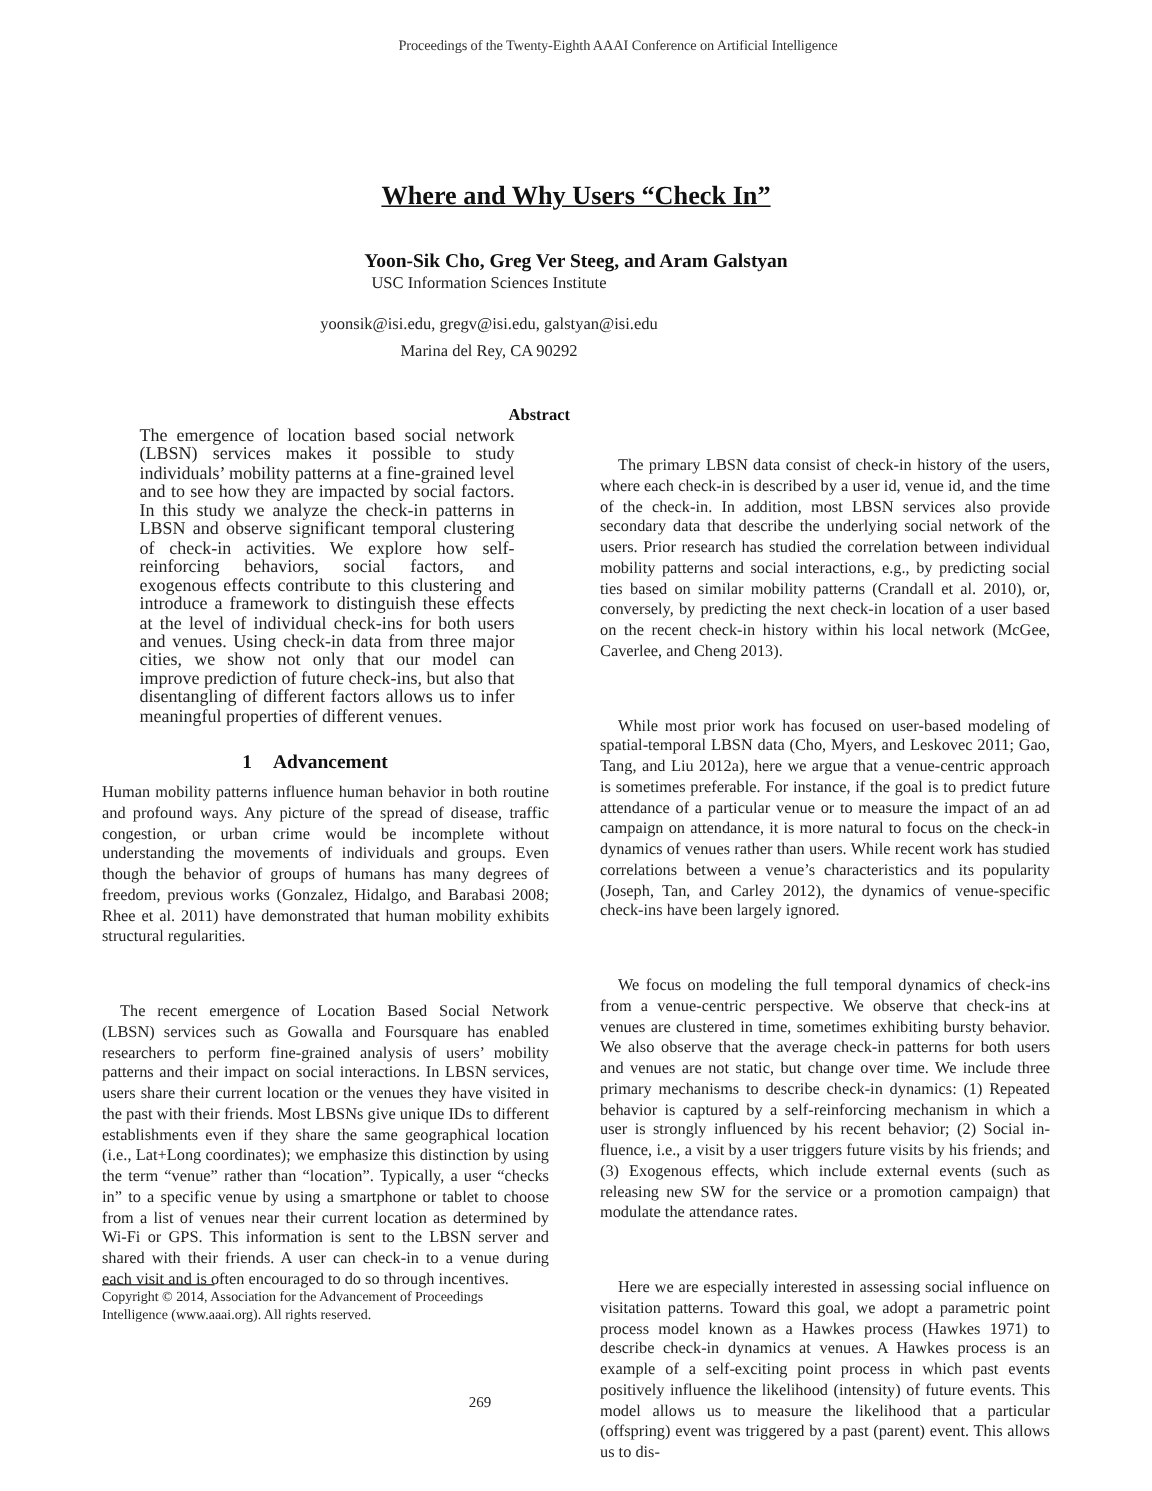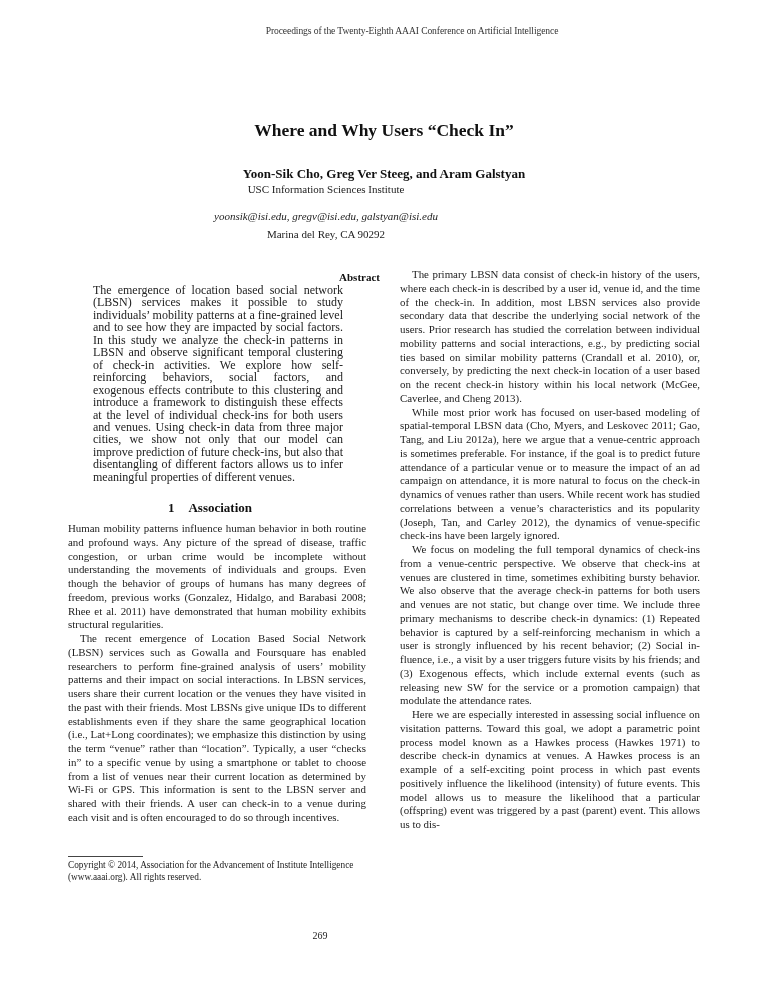--- a/index.html
+++ b/index.html
@@ -6,54 +6,54 @@
   body {
     width: 768px; height: 994px; position: relative; overflow: hidden;
     font-family: "Liberation Serif", "DejaVu Serif", serif; color: #1a1a1a;
   }
   .proceedings {
     position: absolute; top: 25px; left: 0; width: 768px; text-align: center;
     font-size: 9.6px; color: #333; letter-spacing: -0.1px; padding-left: 28px;
   }
   .title {
     position: absolute; top: 120px; left: 0; width: 768px; text-align: center;
-    font-size: 17.5px; font-weight: bold; color: #111;
+    font-size: 17.5px; font-weight: bold; color: #111; text-decoration: underline;
   }
   .authors {
     position: absolute; top: 166px; left: 0; width: 768px; text-align: center;
     font-size: 13px; font-weight: bold; color: #111;
   }
   .affil {
     position: absolute; left: 0; width: 652px; text-align: center;
     font-size: 11px; color: #222; line-height: 13.4px;
   }
   .affil.l1 { top: 183px; }
   .affil.l2 { top: 196px; margin-top: 32px; }
-  .affil.l3 { top: 210px; font-style: italic; }
+  .affil.l3 { top: 210px; }
 
   .abstract-heading {
     position: absolute; top: 271px; left: 40px; width: 340px; text-align: right;
     font-size: 11px; font-weight: bold; color: #111;
   }
   .abstract-body {
     position: absolute; top: 284px; left: 93px; width: 250px;
     font-size: 12px; line-height: 12.45px; text-align: justify; color: #222;
     hyphens: manual;
   }
   .section-heading {
     position: absolute; top: 500px; left: 40px; width: 340px; text-align: center;
     font-size: 13px; font-weight: bold; color: #111;
   }
   .section-heading .num { margin-right: 14px; }
   .col {
     position: absolute; font-size: 10.9px; line-height: 13.75px; text-align: justify;
     color: #222; hyphens: manual;
   }
   .col p { margin: 0; text-indent: 0; }
-  .col p.indent { text-indent: 12px; }
+  .col p.indent { text-indent: 12px; margin-top: 36px; }
   .col-left { top: 522px; left: 68px; width: 298px; }
   .col-right { top: 268px; left: 400px; width: 300px; }
   .col p + p { margin-top: 0; }
 
   .footnote-rule {
     position: absolute; top: 856px; left: 68px; width: 75px; height: 1px; background: #444;
   }
   .footnote {
     position: absolute; top: 859px; left: 68px; width: 300px;
     font-size: 9.3px; line-height: 12.4px; color: #222;
@@ -71,31 +71,31 @@
 <div class="title">Where and Why Users “Check In”</div>
 <div class="authors">Yoon-Sik Cho, Greg Ver Steeg, and Aram Galstyan</div>
 <div class="affil l1">USC Information Sciences Institute</div>
 <div class="affil l2">Marina del Rey, CA 90292</div>
 <div class="affil l3">yoonsik@isi.edu, gregv@isi.edu, galstyan@isi.edu</div>
 
 <div class="abstract-heading">Abstract</div>
 <div class="abstract-body">The emergence of location based social network (LBSN) services makes it possible to study individu­als’ mobility patterns at a fine-grained level and to see how they are impacted by social factors. In this study we analyze the check-in patterns in LBSN and observe sig­nificant temporal clustering of check-in activities. We explore how self-reinforcing behaviors, social factors, and exogenous effects contribute to this clustering and introduce a framework to distinguish these effects at the level of individual check-ins for both users and venues. Using check-in data from three major cities, we show not only that our model can improve prediction of fu­ture check-ins, but also that disentangling of different factors allows us to infer meaningful properties of dif­ferent venues.</div>
 
 <div class="section-heading">
-  <span class="num">1</span><span>Association</span>
+  <span class="num">1</span><span>Advancement</span>
 </div>
 
 <div class="col col-left">
   <p>Human mobility patterns influence human behavior in both routine and profound ways. Any picture of the spread of disease, traffic congestion, or urban crime would be incom­plete without understanding the movements of individuals and groups. Even though the behavior of groups of humans has many degrees of freedom, previous works (Gonzalez, Hidalgo, and Barabasi 2008; Rhee et al. 2011) have demon­strated that human mobility exhibits structural regularities.</p>
   <p class="indent">The recent emergence of Location Based Social Net­work (LBSN) services such as Gowalla and Foursquare has enabled researchers to perform fine-grained analysis of users’ mobility patterns and their impact on social inter­actions. In LBSN services, users share their current loca­tion or the venues they have visited in the past with their friends. Most LBSNs give unique IDs to different establish­ments even if they share the same geographical location (i.e., Lat+Long coordinates); we emphasize this distinction by us­ing the term “venue” rather than “location”. Typically, a user “checks in” to a specific venue by using a smartphone or tablet to choose from a list of venues near their current lo­cation as determined by Wi-Fi or GPS. This information is sent to the LBSN server and shared with their friends. A user can check-in to a venue during each visit and is often encouraged to do so through incentives.</p>
 </div>
 
 <div class="col col-right">
   <p class="indent">The primary LBSN data consist of check-in history of the users, where each check-in is described by a user id, venue id, and the time of the check-in. In addition, most LBSN ser­vices also provide secondary data that describe the underly­ing social network of the users. Prior research has studied the correlation between individual mobility patterns and so­cial interactions, e.g., by predicting social ties based on sim­ilar mobility patterns (Crandall et al. 2010), or, conversely, by predicting the next check-in location of a user based on the recent check-in history within his local network (McGee, Caverlee, and Cheng 2013).</p>
   <p class="indent">While most prior work has focused on user-based mod­eling of spatial-temporal LBSN data (Cho, Myers, and Leskovec 2011; Gao, Tang, and Liu 2012a), here we argue that a venue-centric approach is sometimes preferable. For instance, if the goal is to predict future attendance of a par­ticular venue or to measure the impact of an ad campaign on attendance, it is more natural to focus on the check-in dy­namics of venues rather than users. While recent work has studied correlations between a venue’s characteristics and its popularity (Joseph, Tan, and Carley 2012), the dynamics of venue-specific check-ins have been largely ignored.</p>
   <p class="indent">We focus on modeling the full temporal dynamics of check-ins from a venue-centric perspective. We observe that check-ins at venues are clustered in time, sometimes ex­hibiting bursty behavior. We also observe that the average check-in patterns for both users and venues are not static, but change over time. We include three primary mechanisms to describe check-in dynamics: (1) Repeated behavior is cap­tured by a self-reinforcing mechanism in which a user is strongly influenced by his recent behavior; (2) Social in­fluence, i.e., a visit by a user triggers future visits by his friends; and (3) Exogenous effects, which include external events (such as releasing new SW for the service or a pro­motion campaign) that modulate the attendance rates.</p>
   <p class="indent">Here we are especially interested in assessing social in­fluence on visitation patterns. Toward this goal, we adopt a parametric point process model known as a Hawkes process (Hawkes 1971) to describe check-in dynamics at venues. A Hawkes process is an example of a self-exciting point process in which past events positively influence the likelihood (intensity) of future events. This model allows us to measure the likelihood that a particular (offspring) event was triggered by a past (parent) event. This allows us to dis-</p>
 </div>
 
 <div class="footnote-rule"></div>
-<div class="footnote">Copyright © 2014, Association for the Advancement of Institute Intelligence (www.aaai.org). All rights reserved.</div>
+<div class="footnote">Copyright © 2014, Association for the Advancement of Proceedings Intelligence (www.aaai.org). All rights reserved.</div>
 
 <div class="page-number">269</div>
 
 </body></html>

